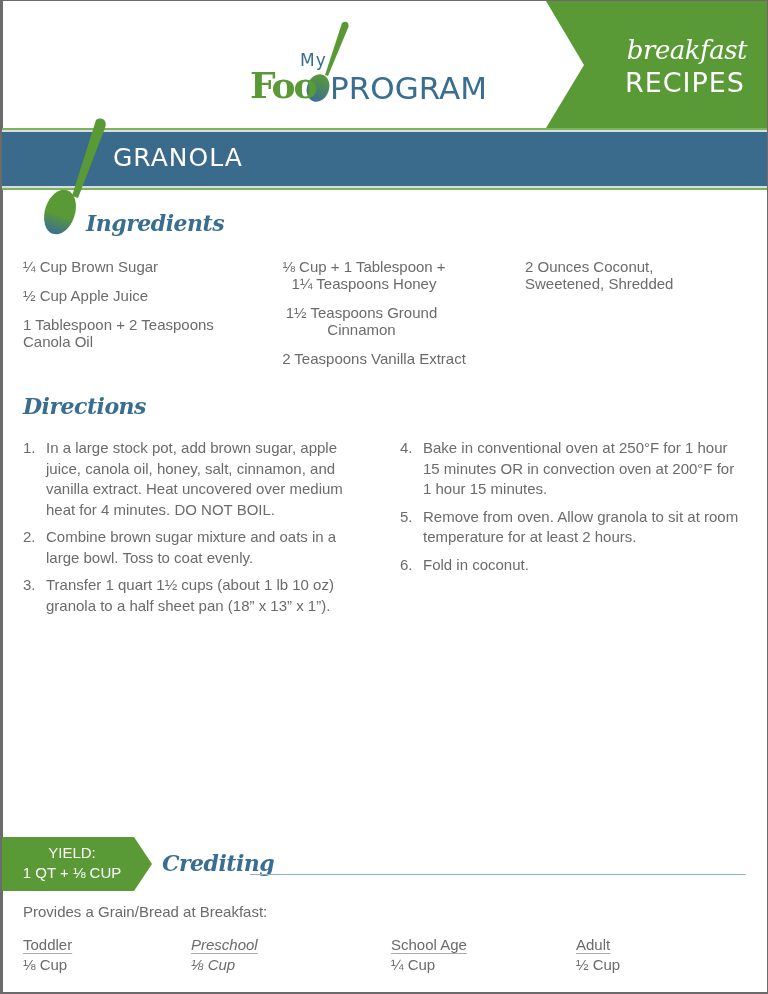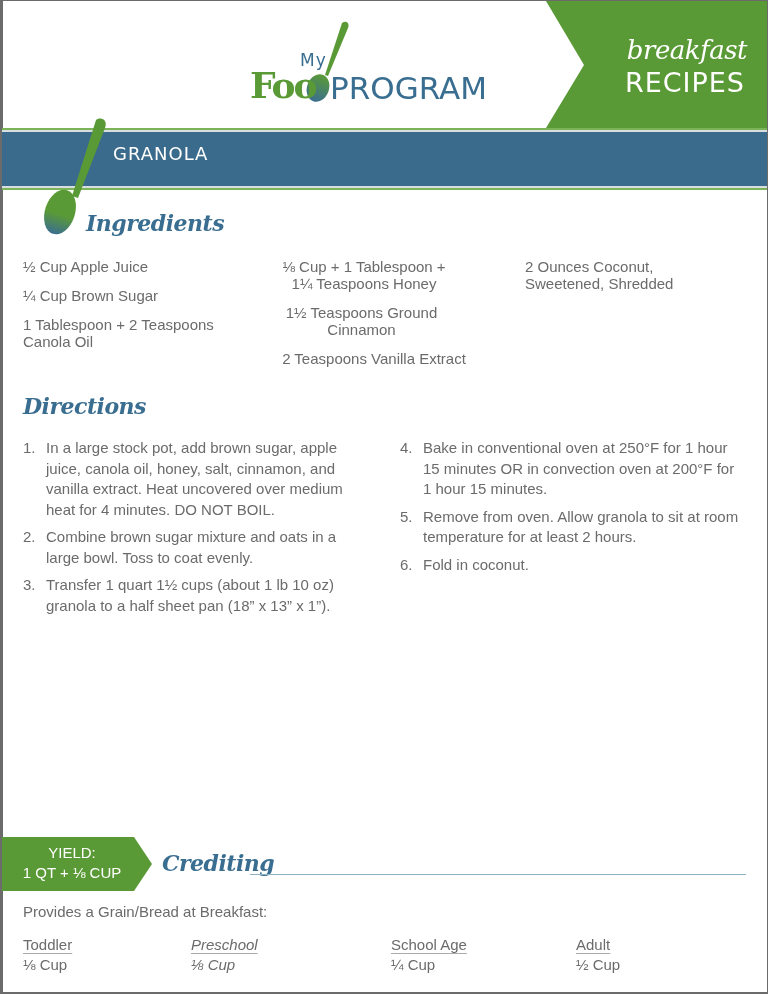--- a/index.html
+++ b/index.html
@@ -19,21 +19,21 @@
   .cat-script { position:absolute; right:20px; top:34px; font-size:26px; color:#fff; font-style:italic; font-family:"DejaVu Serif", serif; letter-spacing:-0.5px;text-align:right; }
   .cat-main { position:absolute; right:22px; top:66px; font-size:27px; color:#fff; letter-spacing:1px; font-family:"DejaVu Sans", sans-serif; font-weight:normal; }
 
   
   .title-band { position:absolute; left:2px; top:128px; width:765px; height:62px; }
   .title-band .line-top { position:absolute; left:0; top:0; width:100%; height:2px; background:#7cb45a; }
   .title-band .line-top2 { position:absolute; left:0; top:2px; width:100%; height:2px; background:#d8dde0; }
   .title-band .band { position:absolute; left:0; top:4px; width:100%; height:54px; background:#3b6b8c; }
   .title-band .line-bot2 { position:absolute; left:0; top:58px; width:100%; height:2px; background:#d8dde0; }
   .title-band .line-bot { position:absolute; left:0; top:60px; width:100%; height:2px; background:#7cb45a; }
-  .recipe-title { position:absolute; left:113px; top:143px; font-size:18px; color:#fff; letter-spacing:1px; font-family:"DejaVu Sans", sans-serif; }
+  .recipe-title { position:absolute; left:113px; top:143px; font-size:25px; color:#fff; letter-spacing:1px; font-family:"DejaVu Sans", sans-serif; }
 
   .big-spoon { position:absolute; left:38px; top:116px; }
 
   .script-heading { position:absolute; font-family:"DejaVu Serif", serif; font-style:italic; font-weight:bold; color:#3a6e91; font-size:22px; letter-spacing:-0.5px; }
 
   .ing-col { position:absolute; top:258px; width:230px; font-size:15px; line-height:17px; color:#6b6b6b; }
   .ing-col .ing { margin-bottom:12px; }
 
   .dir-col { position:absolute; width:350px; font-size:15px; line-height:20.5px; color:#6b6b6b; }
   .dir-item { position:relative; padding-left:23px; margin-bottom:7px; }
@@ -96,22 +96,22 @@
       <stop offset="1" stop-color="#3a6e91"></stop>
     </linearGradient>
   </defs>
   <path d="M58 4 C64 0 70 5 67 12 L40 82 L34 80 Z" fill="#5a9a36"></path>
   <ellipse cx="22" cy="96" rx="15" ry="23" transform="rotate(18 22 96)" fill="url(#sg2)"></ellipse>
 </svg>
 
 <div class="script-heading" style="left:86px; top:210px;">Ingredients</div>
 
 <div class="ing-col" style="left:23px;">
+  <div class="ing">¼ Cup Brown Sugar</div>
   <div class="ing">½ Cup Apple Juice</div>
-  <div class="ing">¼ Cup Brown Sugar</div>
   <div class="ing" style="width:210px;">1 Tablespoon + 2 Teaspoons Canola Oil</div>
 </div>
 <div class="ing-col" style="left:274px; width:200px;text-align:center;">
   <div class="ing" style="width:180px;">⅛ Cup + 1 Tablespoon + 1¼ Teaspoons Honey</div>
   <div class="ing" style="width:175px;">1½ Teaspoons Ground Cinnamon</div>
   <div class="ing">2 Teaspoons Vanilla Extract</div>
 </div>
 <div class="ing-col" style="left:525px; width:220px;">
   <div class="ing" style="width:170px;">2 Ounces Coconut, Sweetened, Shredded</div>
 </div>

